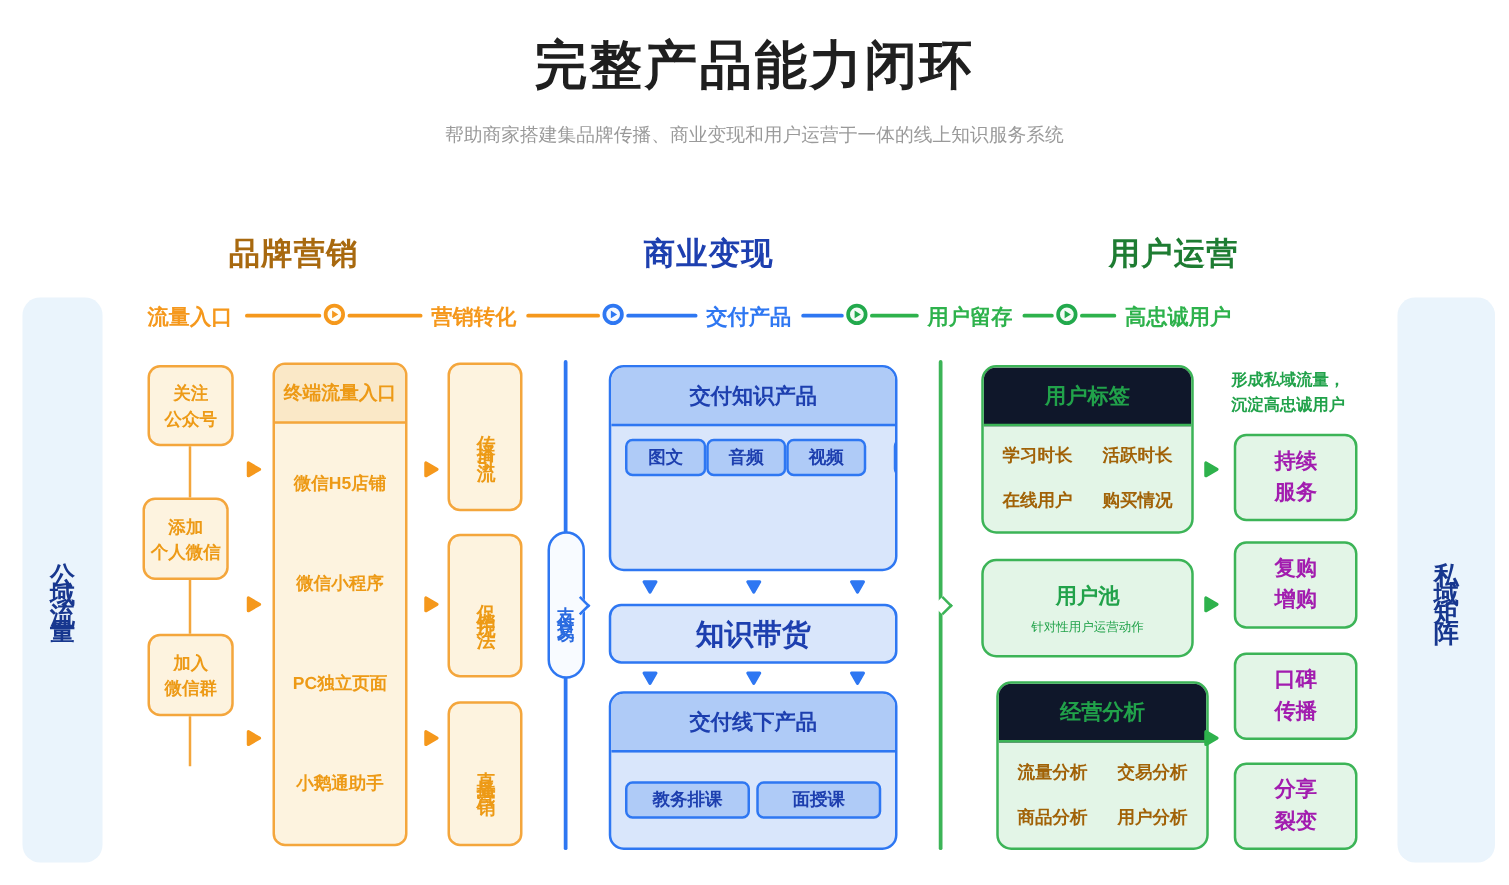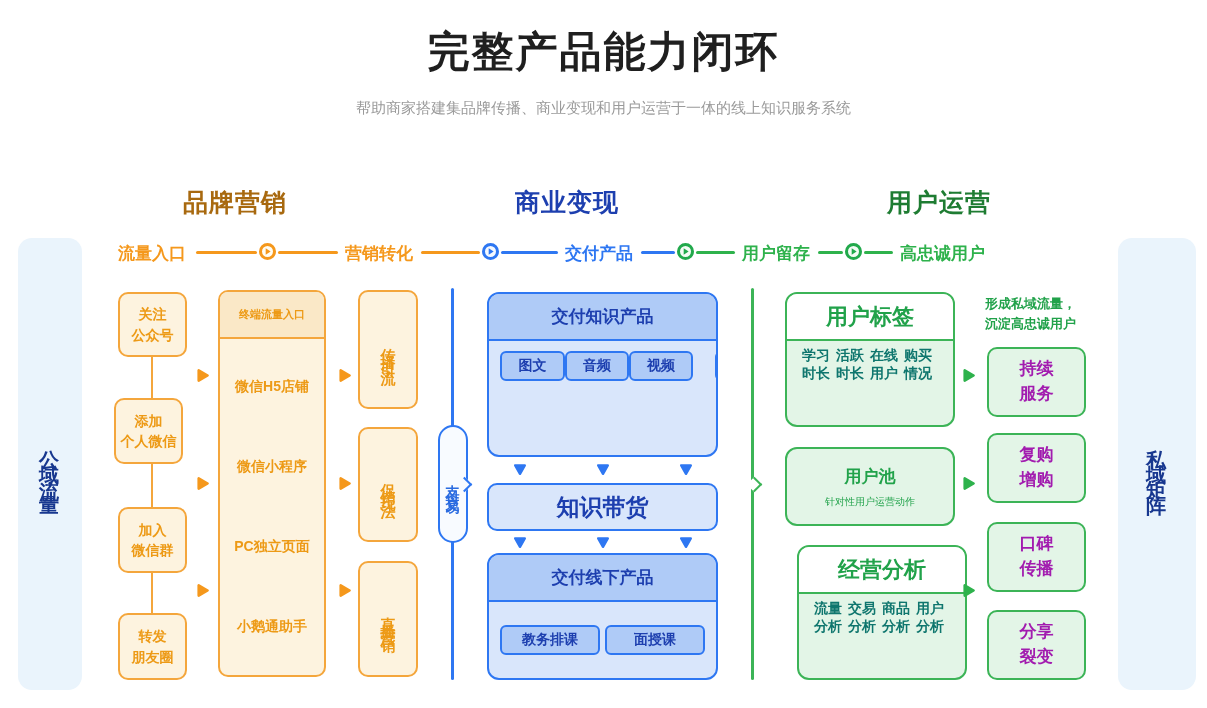--- a/index.html
+++ b/index.html
@@ -26,42 +26,42 @@
   .vtext{writing-mode:vertical-rl;text-orientation:upright;}
   .bar .vtext{font-size:20px;font-weight:700;color:#17378F;letter-spacing:15px;}
   .obox{background:#FDF3DF;border:2px solid #F4A63C;border-radius:10px;box-sizing:border-box;
         display:flex;align-items:center;justify-content:center;text-align:center;
         color:#ED9A16;font-weight:700;font-size:14px;line-height:1.45;white-space:pre-line;}
   .oconn{left:151px;width:2px;background:#F4A63C;}
   .panel{box-sizing:border-box;border-radius:12px;display:flex;flex-direction:column;overflow:hidden;}
   .panel-h{height:45px;flex:0 0 auto;display:flex;align-items:center;justify-content:center;font-weight:700;}
   .panel-body{flex:1 1 auto;display:flex;}
   .panel-o{background:#FDF3DF;border:2px solid #F4A63C;border-radius:10px;}
-  .panel-o .panel-h{background:#FAE8C7;border-bottom:2px solid #F4A63C;color:#ED9A16;font-size:11px;}
+  .panel-o .panel-h{background:#FAE8C7;border-bottom:2px solid #F4A63C;color:#ED9A16;font-size:15px;}
   .olist{flex-direction:column;justify-content:space-around;align-items:center;padding:8px 0;
          color:#ED9A16;font-weight:700;font-size:14px;}
   .vbox .vtext{font-size:15px;font-weight:700;color:#ED9A16;letter-spacing:7px;}
   .vline{width:3px;border-radius:2px;z-index:0;}
   .capsule{background:#F8FBFF;border:2.5px solid #2E77F2;border-radius:17px;box-sizing:border-box;
            display:flex;align-items:center;justify-content:center;z-index:1;}
   .capsule .vtext{font-size:14px;font-weight:700;color:#2A6BE0;letter-spacing:5px;}
   .notch{width:11px;height:11px;transform:rotate(45deg);box-sizing:border-box;z-index:2;}
   .notch-b{border-top:2.5px solid #2E77F2;border-right:2.5px solid #2E77F2;background:#F8FBFF;}
   .notch-g{border-top:2.5px solid #3CB457;border-right:2.5px solid #3CB457;background:#FFFFFF;}
   .panel-b{background:#D9E6FB;border:2px solid #2E77F2;}
   .panel-b .panel-h{background:#AFCBF7;border-bottom:2px solid #2E77F2;color:#1D3FAF;font-size:17px;}
   .chips{display:flex;justify-content:space-between;padding:0 11px;}
   .chip{background:#AFCBF7;border:2px solid #2E77F2;border-radius:6px;color:#1D3FAF;font-weight:700;
         font-size:14px;height:30px;box-sizing:border-box;display:flex;align-items:center;justify-content:center;}
   .bluebox{background:#D9E6FB;border:2px solid #2E77F2;border-radius:10px;box-sizing:border-box;
            display:flex;align-items:center;justify-content:center;color:#1D3FAF;font-weight:700;font-size:23px;}
   .panel-g{background:#E3F5E7;border:2px solid #3CB457;}
-  .panel-g .panel-h{background:#ffffff;border-bottom:2px solid #3CB457;color:#21A24A;font-size:22px;}
-  .gitems{justify-content:space-around;padding:6px 15px;
-          color:#0f766e;font-size:14px;font-weight:700;}
+  .panel-g .panel-h{background:#0f172a;border-bottom:2px solid #3CB457;color:#21A24A;font-size:17px;}
+  .gitems{flex-direction:column;justify-content:space-around;padding:6px 15px;
+          color:#a16207;font-size:14px;font-weight:700;}
   .grow{display:flex;justify-content:space-between;}
   .gpool{background:#E3F5E7;border:2px solid #3CB457;border-radius:12px;box-sizing:border-box;
          display:flex;flex-direction:column;align-items:center;justify-content:center;gap:7px;}
   .gpool .gp-title{color:#21A24A;font-size:17px;font-weight:700;}
   .gpool .gp-desc{color:#21A24A;font-size:10px;}
   .gbox{background:#E3F5E7;border:2px solid #3CB457;border-radius:10px;box-sizing:border-box;
         display:flex;align-items:center;justify-content:center;text-align:center;
         color:#a21caf;font-weight:700;font-size:17px;line-height:1.45;white-space:pre-line;}
   .gnote{color:#21A24A;font-size:13px;font-weight:700;line-height:1.5;white-space:pre-line;}
   .arrow svg{display:block;}
@@ -125,22 +125,20 @@
 
   <div class="abs obox" style="left:118px;top:292px;width:69px;height:65px;">关注
 公众号</div>
   <div class="abs oconn" style="top:357px;height:41px;"></div>
   <div class="abs obox" style="left:114px;top:398px;width:69px;height:66px;">添加
 个人微信</div>
   <div class="abs oconn" style="top:464px;height:43px;"></div>
   <div class="abs obox" style="left:118px;top:507px;width:69px;height:66px;">加入
 微信群</div>
   <div class="abs oconn" style="top:573px;height:40px;"></div>
-  <div class="abs obox" style="left:118px;top:613px;width:69px;height:67px;">转发
-朋友圈</div>
 
   <span class="abs arrow ar-o" style="left:194px;top:367px;">
       <svg width="17" height="17" viewBox="0 0 20 20">
         <path d="M5.5 4 L5.5 16 L16 10 Z"></path>
       </svg>
     </span>
   <span class="abs arrow ar-o" style="left:194px;top:475px;">
       <svg width="17" height="17" viewBox="0 0 20 20">
         <path d="M5.5 4 L5.5 16 L16 10 Z"></path>
       </svg>

